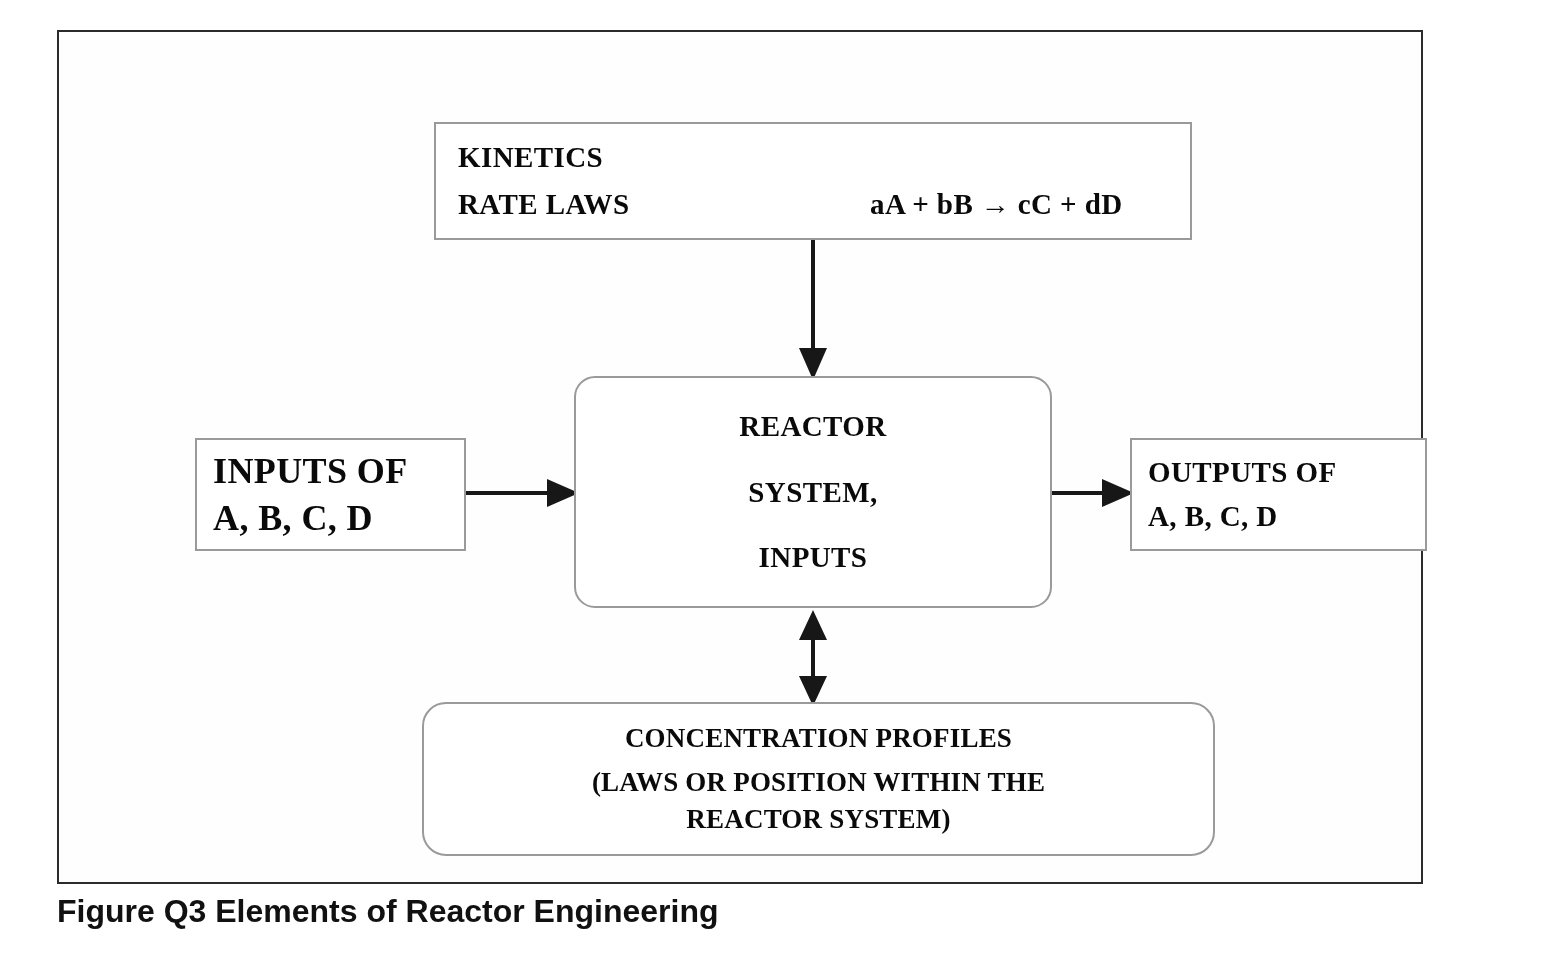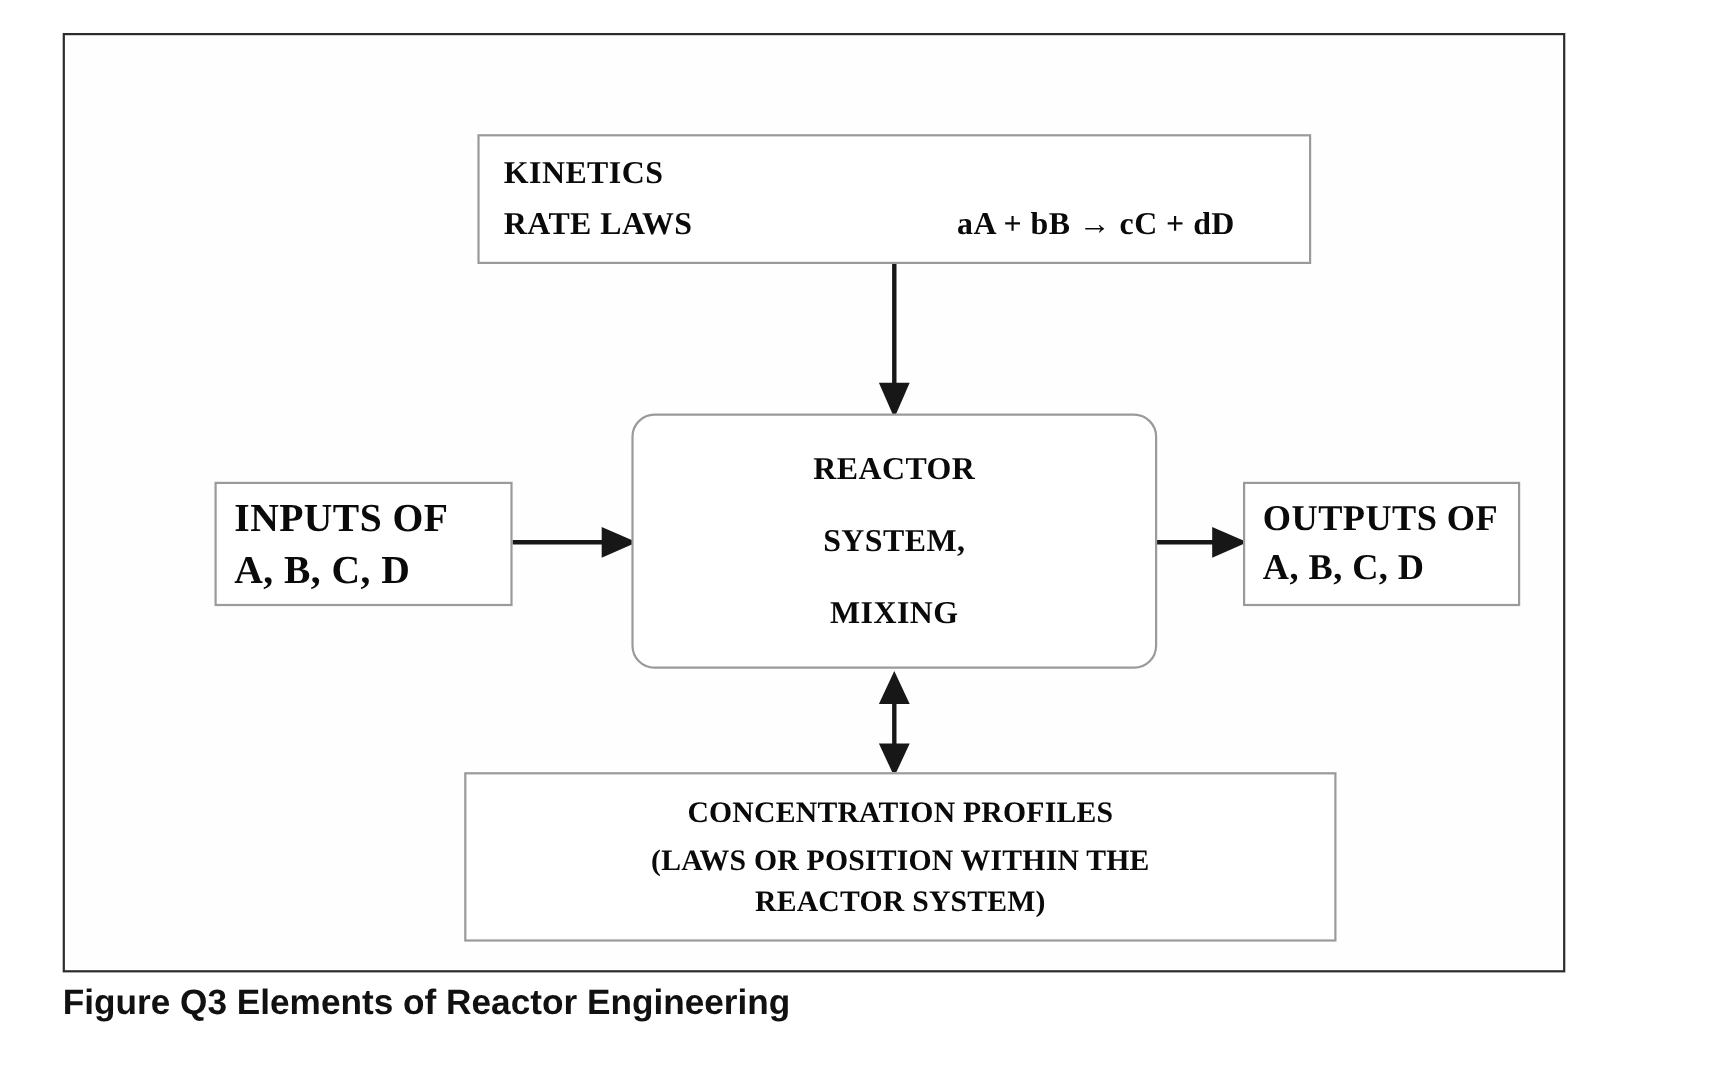--- a/index.html
+++ b/index.html
@@ -101,39 +101,40 @@
     padding: 6px 0 6px 16px;
     justify-content: space-evenly;
     font-size: 36px;
     text-align: left;
   }
 
   
   #box-outputs {
     left: 1071px;
     top: 406px;
-    width: 252px;
+    width: 297px;
     height: 113px;
     padding: 6px 0 6px 16px;
     justify-content: space-evenly;
-    font-size: 33px;
+    font-size: 29px;
     text-align: left;
   }
 
   
   #box-concentration {
     left: 363px;
     top: 670px;
     width: 793px;
     height: 154px;
     align-items: center;
     justify-content: space-evenly;
     font-size: 27px;
     text-align: center;
     padding: 6px 15px;
+    border-radius: 24px;
   }
   #box-concentration .line { letter-spacing: 0.2px; }
   #box-concentration .tight { margin-top: -6px; }
 
   
   .arrow-svg {
     position: absolute;
     overflow: visible;
     z-index: 2;
   }
@@ -176,21 +177,21 @@
       </div>
       <div class="row">
         <span class="line col-left">RATE  LAWS</span>
         <span class="line col-right">aA + bB → cC + dD</span>
       </div>
     </div>
 
     <div class="dbox" id="box-reactor">
       <span class="line">REACTOR</span>
       <span class="line">SYSTEM,</span>
-      <span class="line">MIXING</span>
+      <span class="line">INPUTS</span>
     </div>
 
     <div class="dbox" id="box-inputs">
       <span class="line">INPUTS OF</span>
       <span class="line">A, B, C, D</span>
     </div>
 
     <div class="dbox" id="box-outputs">
       <span class="line">OUTPUTS OF</span>
       <span class="line">A, B, C, D</span>

